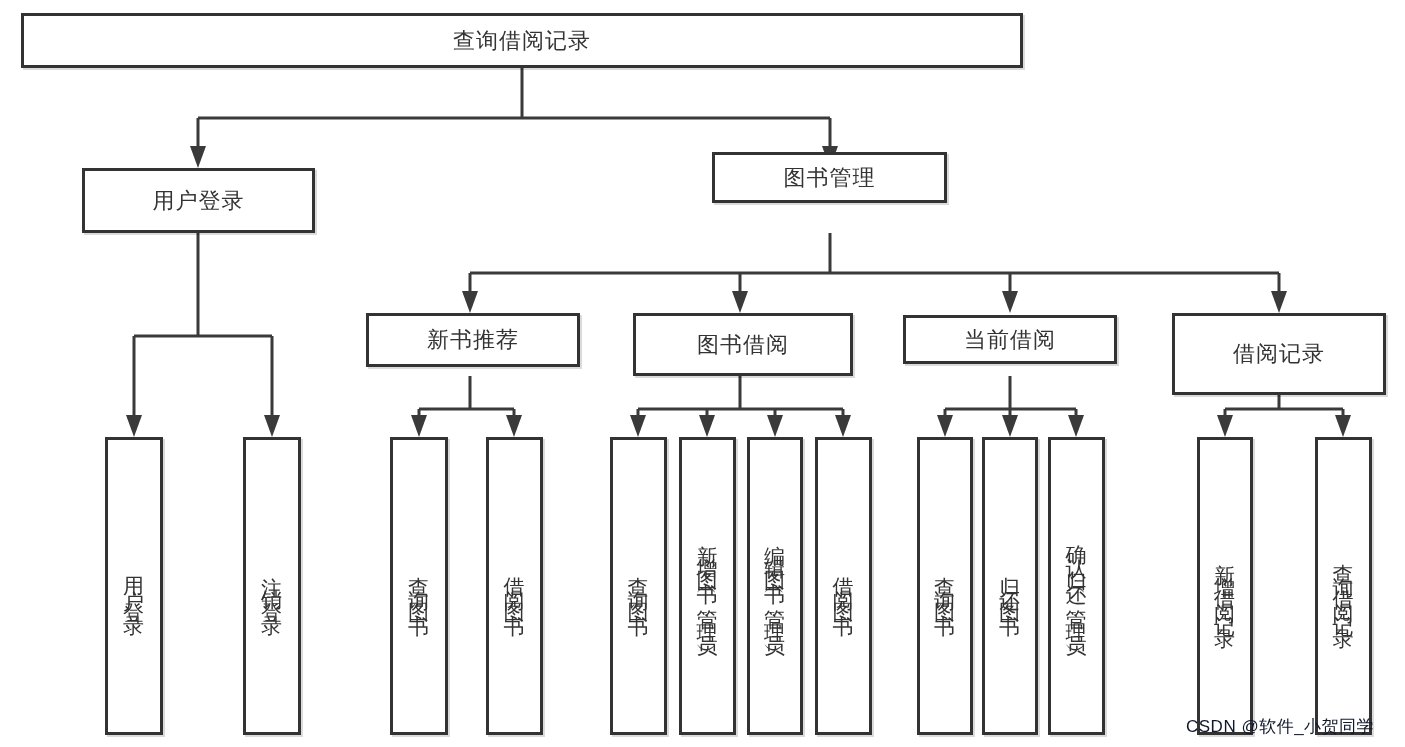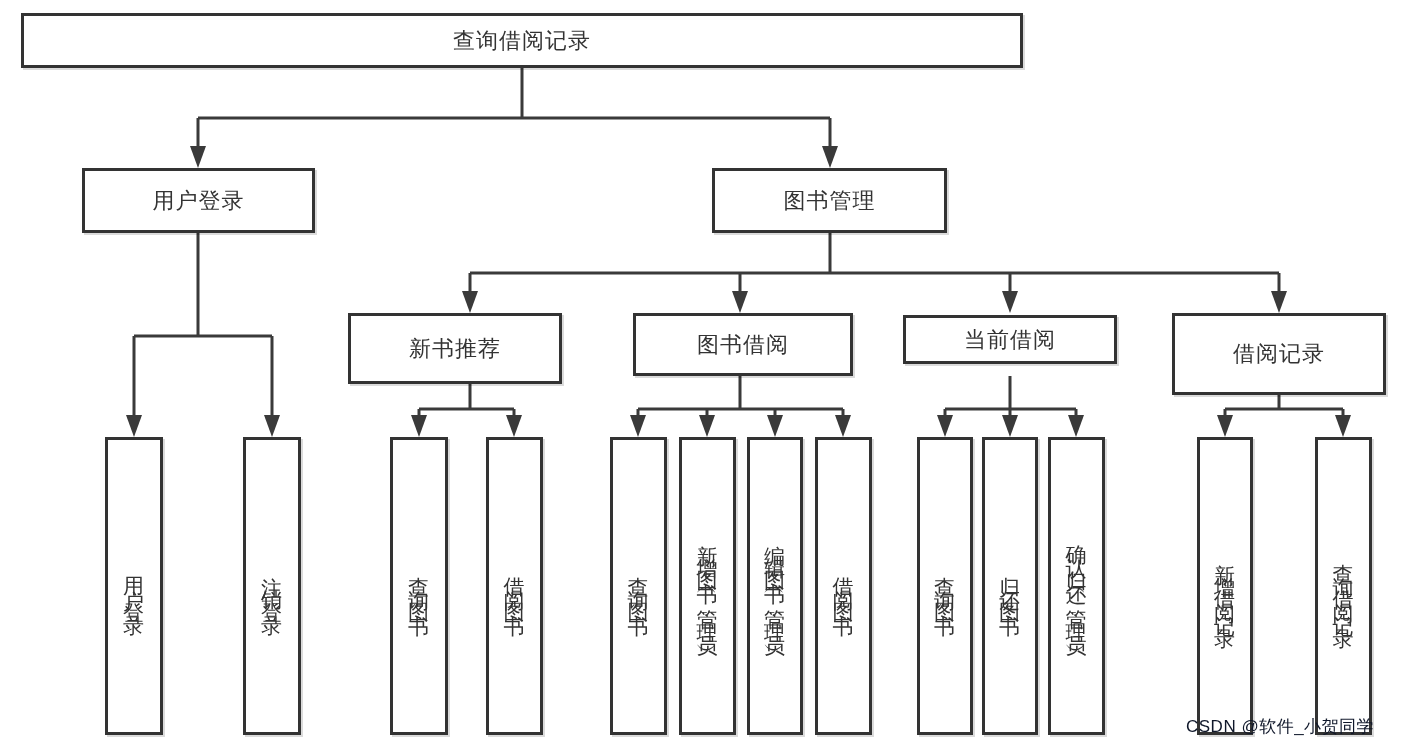--- a/index.html
+++ b/index.html
@@ -87,25 +87,25 @@
     </g>
   </svg>
 
   <div class="box" style="left:21px; top:13px; width:1002px; height:55px">
     <span class="hlabel">查询借阅记录</span>
   </div>
 
   <div class="box" style="left:82px; top:168px; width:233px; height:65px">
     <span class="hlabel">用户登录</span>
   </div>
-  <div class="box" style="left:712px; top:168px; width:235px; height:65px">
+  <div class="box" style="left:712px; top:152px; width:235px; height:51px">
     <span class="hlabel">图书管理</span>
   </div>
 
-  <div class="box" style="left:348px; top:313px; width:214px; height:71px">
+  <div class="box" style="left:366px; top:313px; width:214px; height:54px">
     <span class="hlabel">新书推荐</span>
   </div>
   <div class="box" style="left:633px; top:313px; width:220px; height:63px">
     <span class="hlabel">图书借阅</span>
   </div>
   <div class="box" style="left:903px; top:315px; width:214px; height:49px">
     <span class="hlabel">当前借阅</span>
   </div>
   <div class="box" style="left:1172px; top:313px; width:214px; height:82px">
     <span class="hlabel">借阅记录</span>

